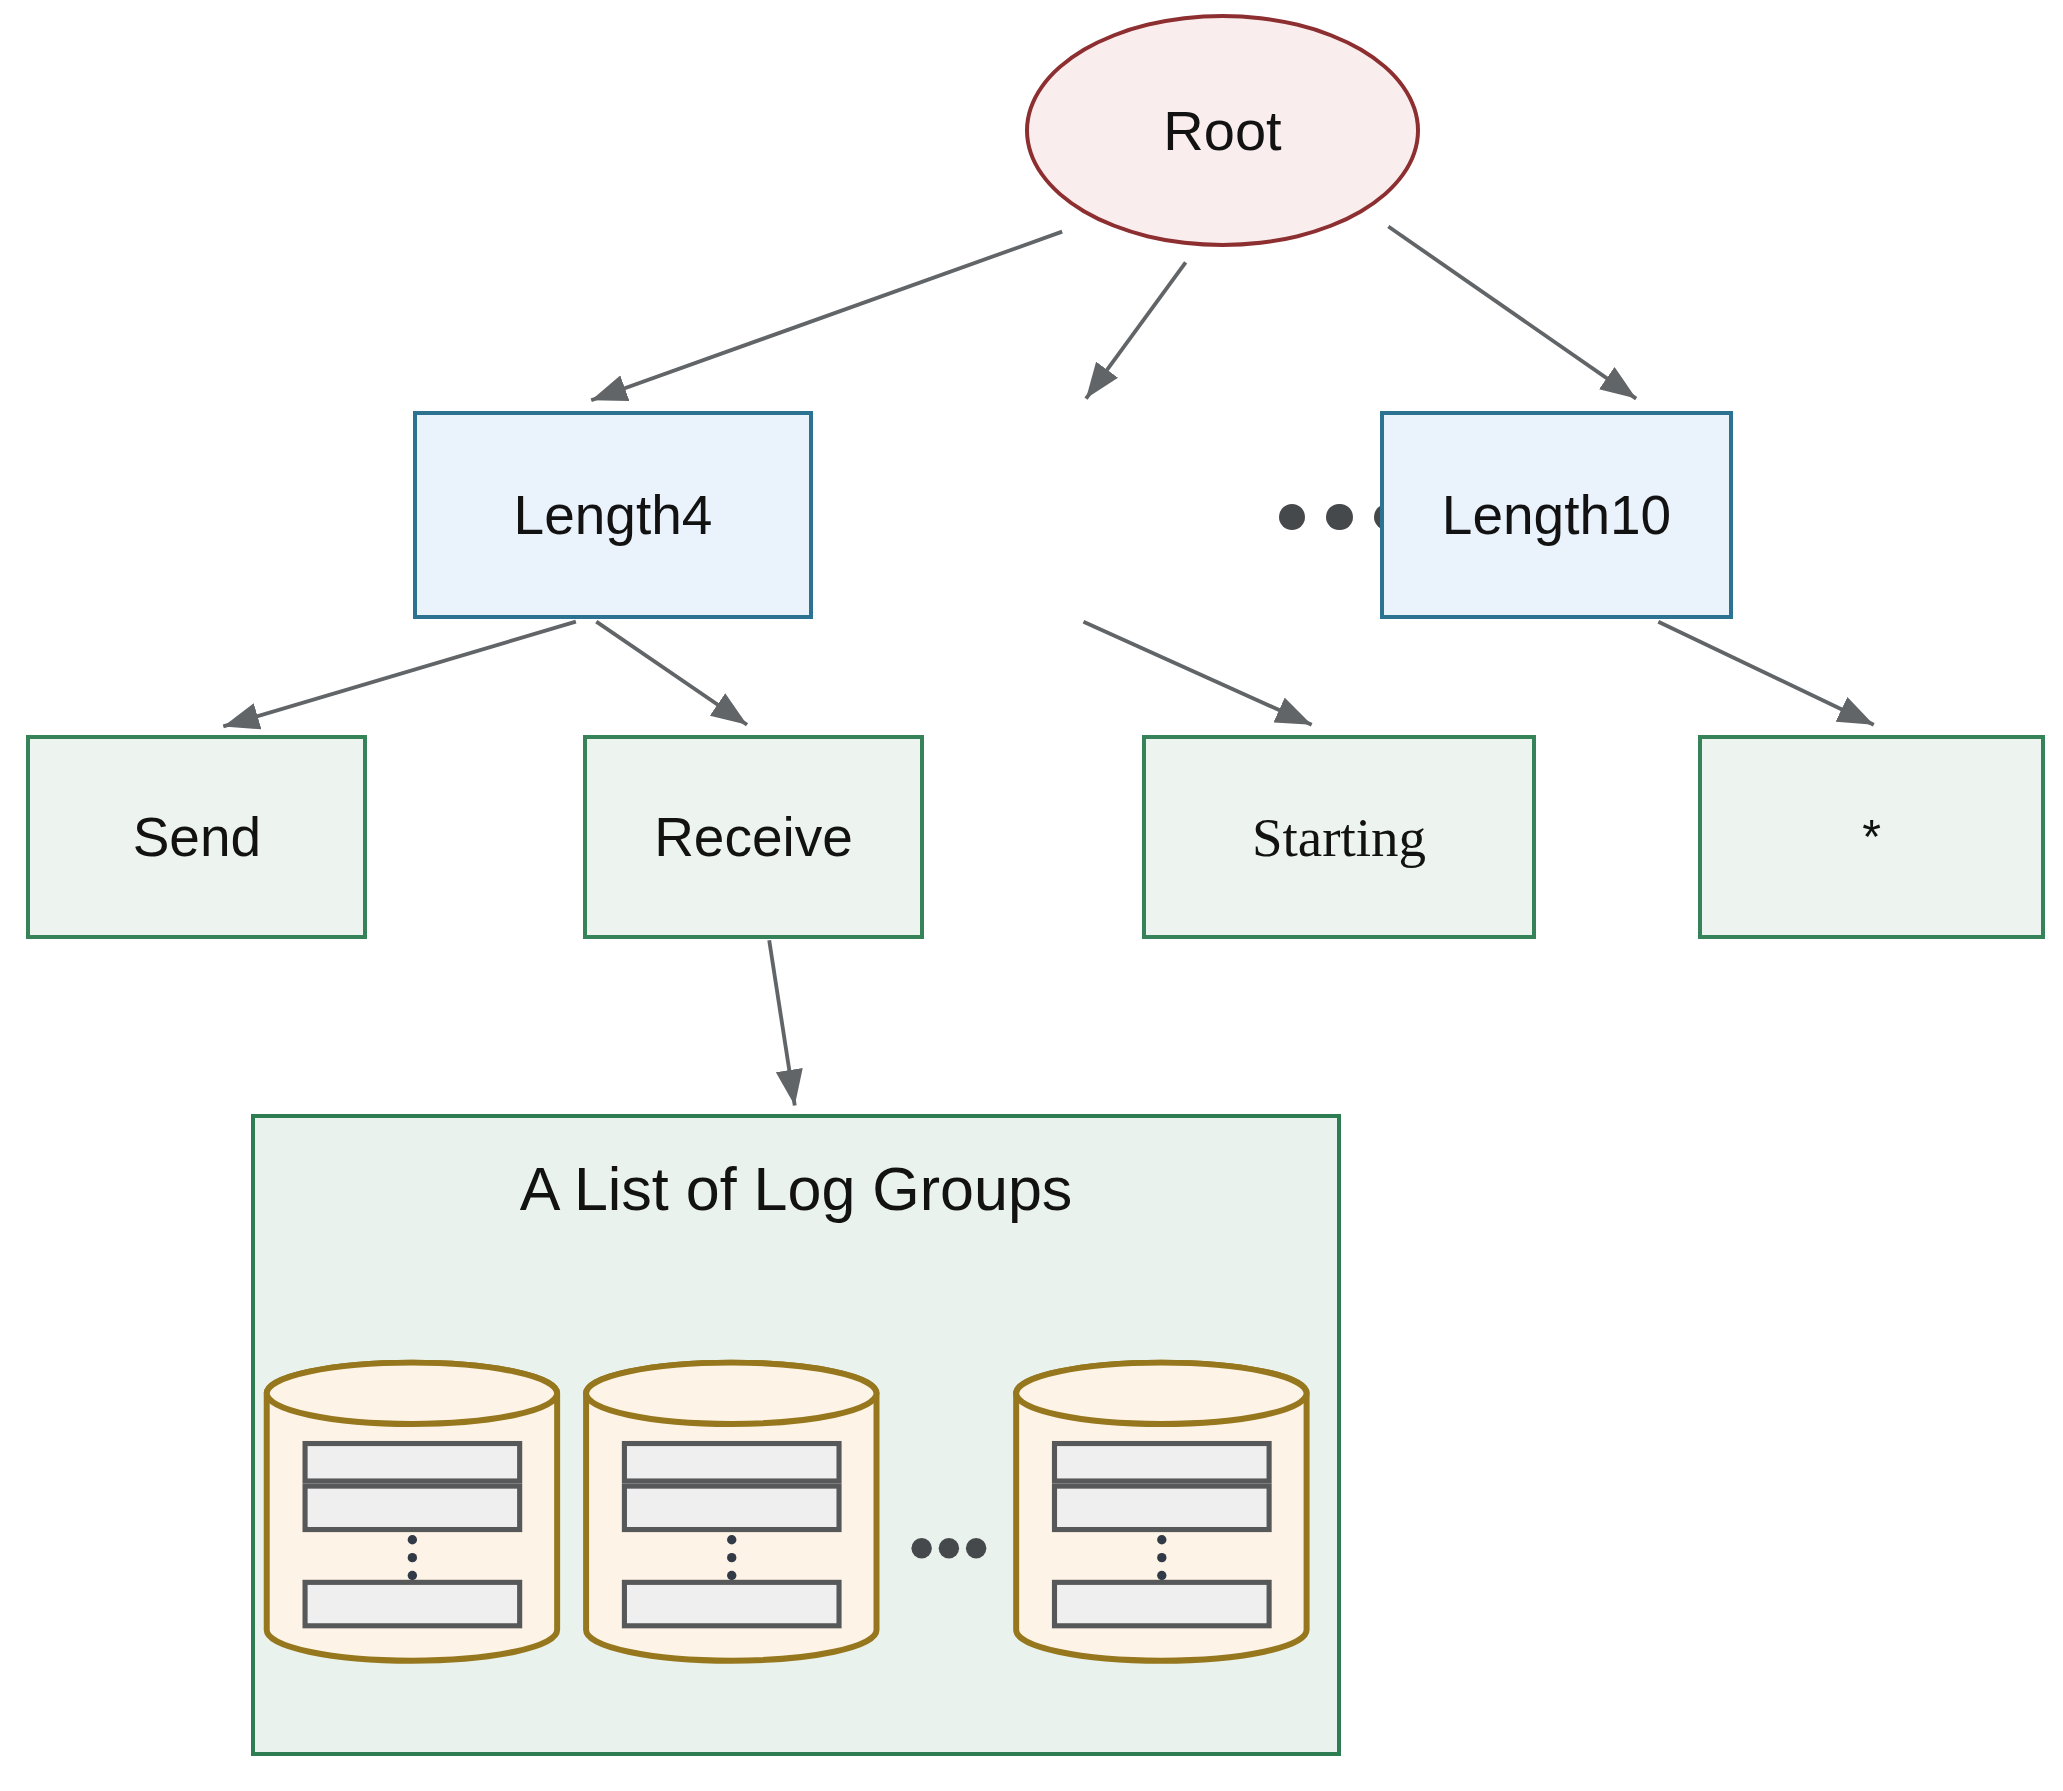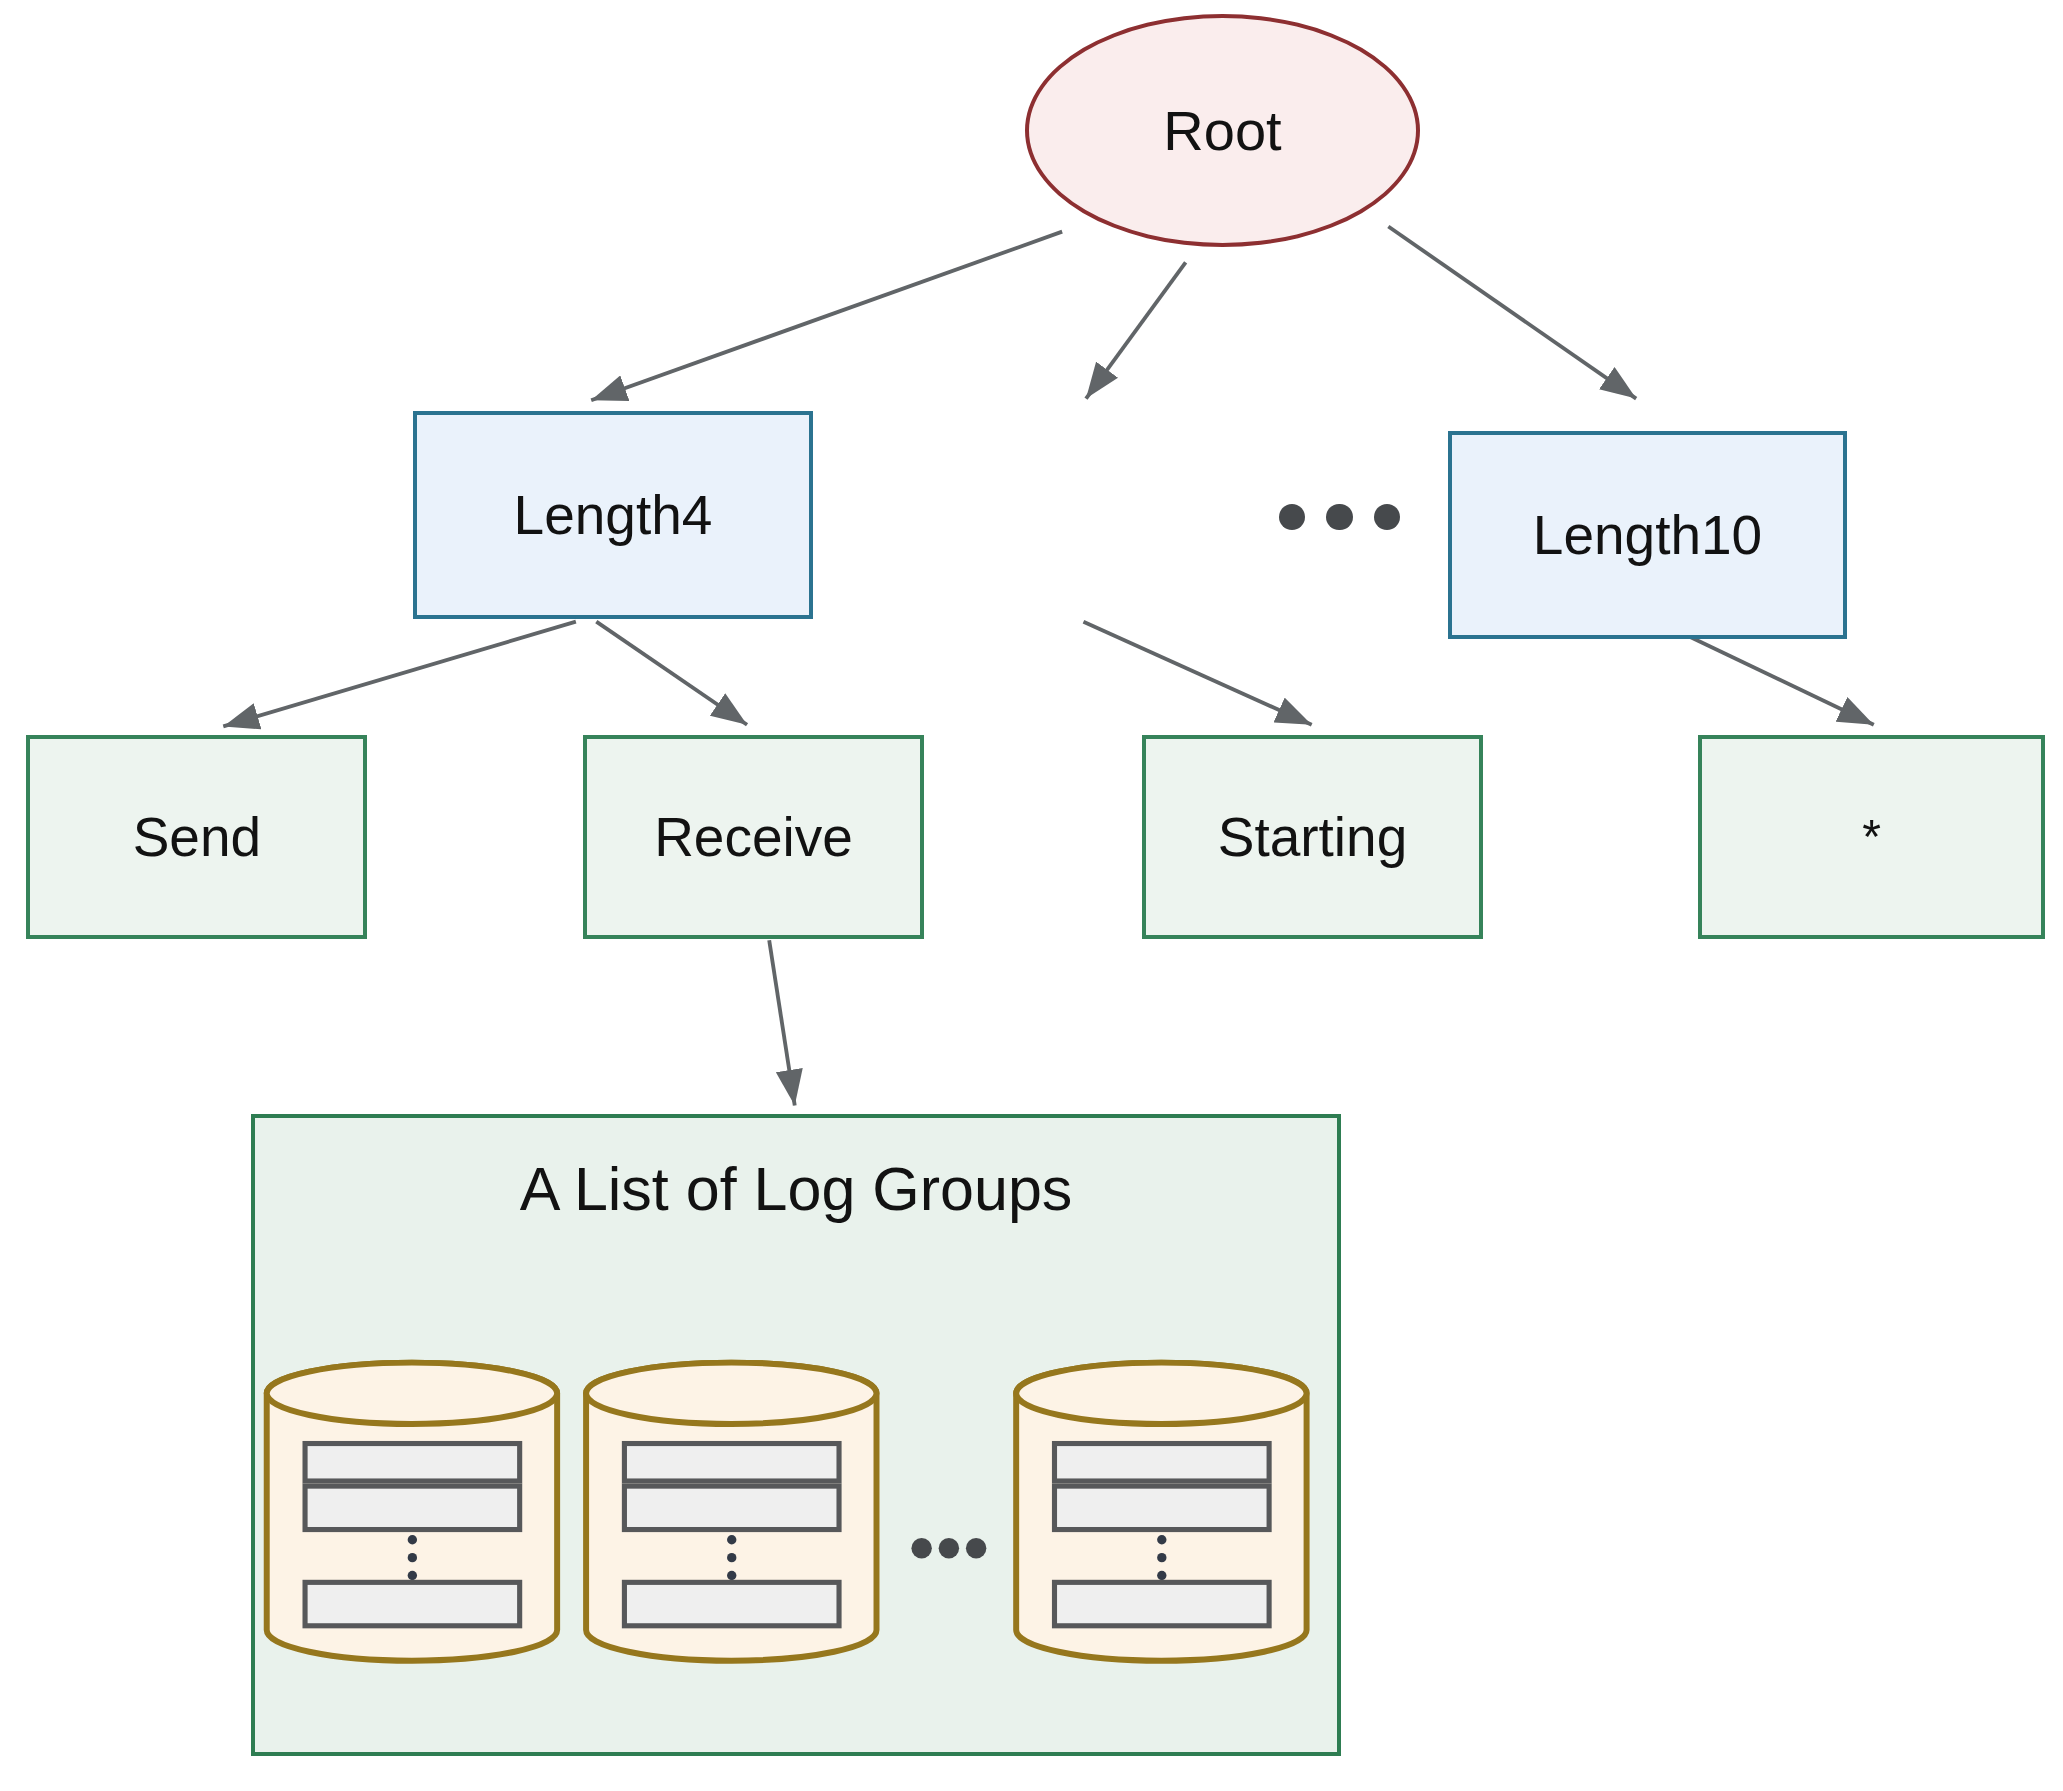--- a/index.html
+++ b/index.html
@@ -12,25 +12,25 @@
     box-sizing:border-box;color:var(--text);font-size:55px;z-index:2;
     text-align:center;line-height:1;
   }
   .root-ellipse{
     left:1025px;top:14px;width:395px;height:233px;border-radius:50%;
     background:var(--root_fill);border:4.3px solid var(--root_stroke);font-size:56px;
   }
   .lvl1{top:411px;height:208px;background:var(--length_fill);border:4.3px solid var(--length_stroke);}
   #n-length4{left:413px;width:400px;}
   #n-length5{left:879px;width:347px;}
-  #n-length10{left:1448px;width:399px;margin-top:20px;}
+  #n-length10{left:1380px;width:353px;}
   .lvl2{top:735px;height:204px;background:var(--leaf_fill);border:4.3px solid var(--leaf_stroke);}
   #n-send{left:26.4px;width:341px;}
   #n-receive{left:583px;width:341px;}
-  #n-starting{left:1142px;width:341px;}
+  #n-starting{left:1142px;width:394px;font-family:Liberation Serif, serif;}
   #n-star{left:1698px;width:347px;font-size:48px;}
   .groupbox{
     position:absolute;left:251px;top:1114px;width:1090px;height:642px;
     box-sizing:border-box;background:var(--group_fill);
     border:4.3px solid var(--group_stroke);z-index:0;
   }
   .group-title{
     position:absolute;left:0;top:36px;width:100%;text-align:center;
     font-size:61px;color:var(--text);
   }

